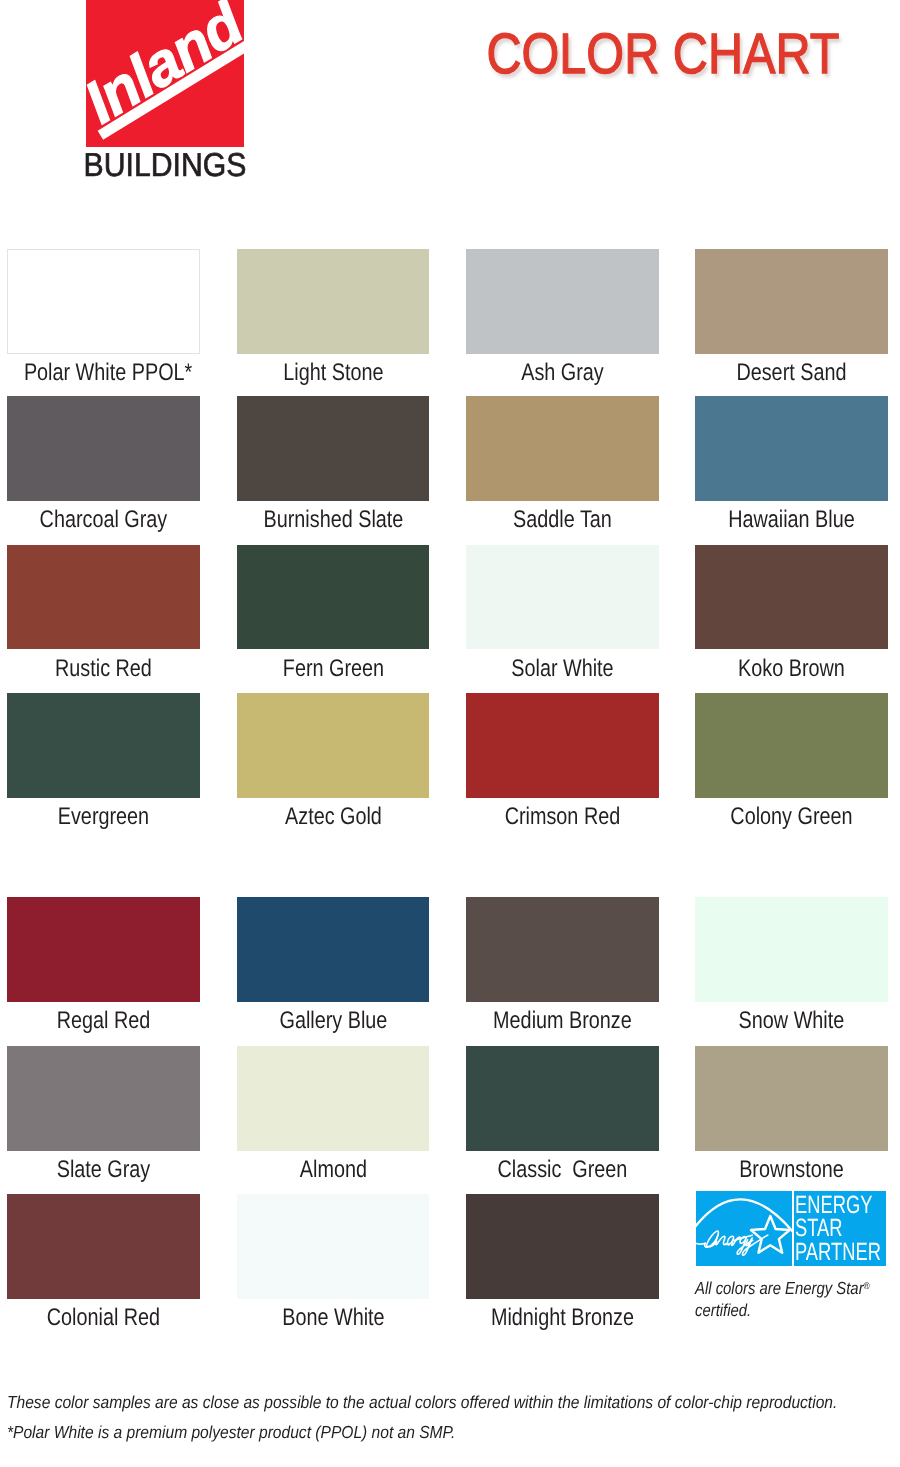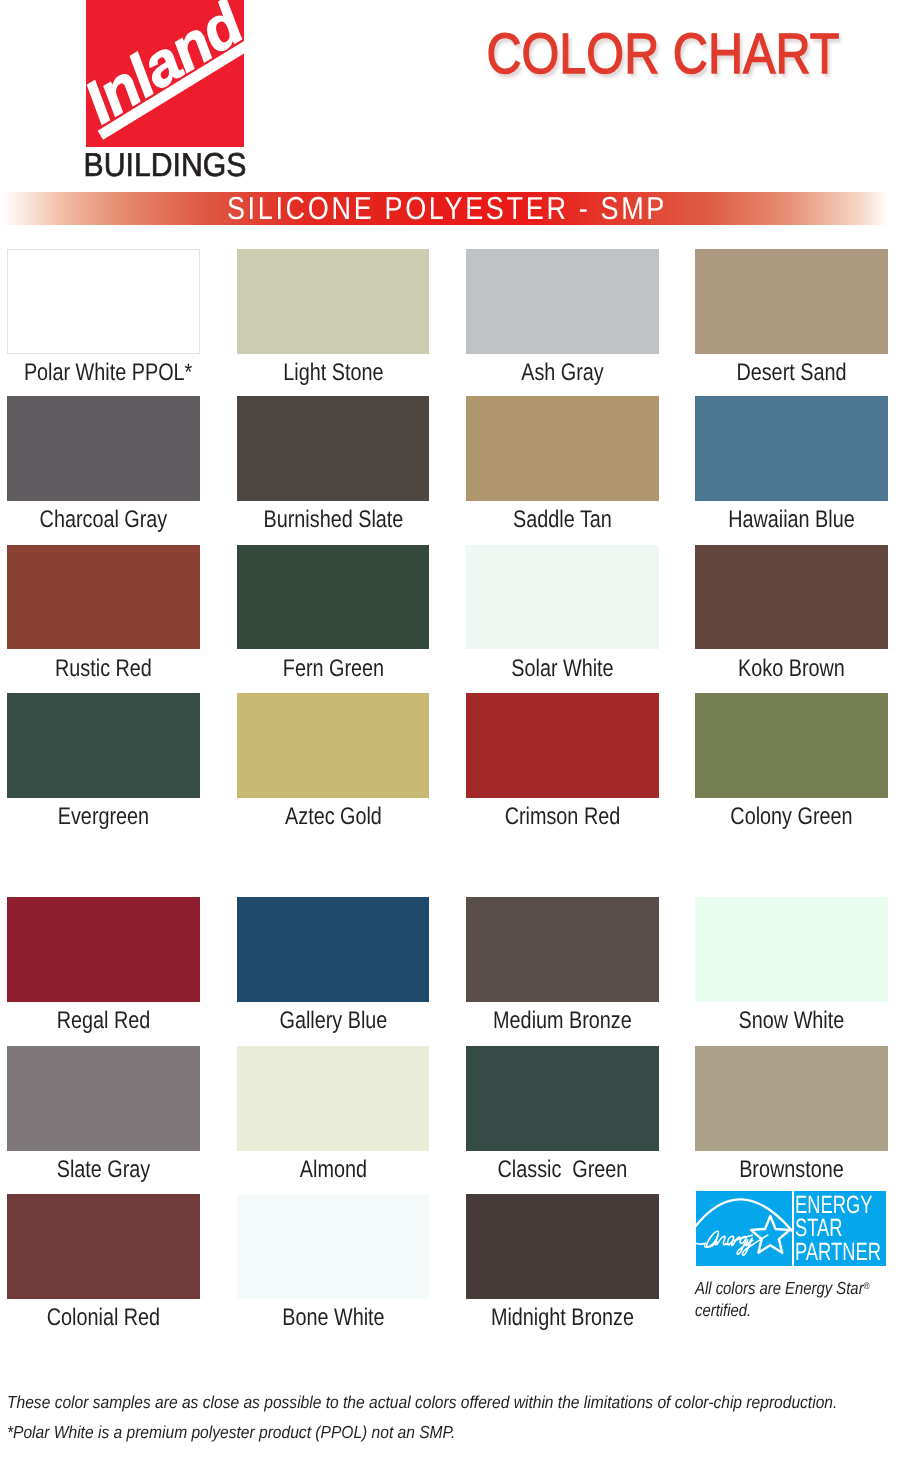--- a/index.html
+++ b/index.html
@@ -61,25 +61,20 @@
   <svg id="logo-word" viewBox="0 0 158 147" xmlns="http://www.w3.org/2000/svg">
     <g transform="rotate(-31.5 14 127)">
       <rect x="10" y="129" width="176" height="10.5" fill="#ffffff"></rect>
       <text x="16" y="126" font-family="Liberation Sans, sans-serif" font-size="60" font-weight="700" font-style="italic" fill="#ffffff" stroke="#ffffff" stroke-width="1.2" letter-spacing="-1">Inland</text>
     </g>
   </svg>
 </div>
 <div id="brand-name">BUILDINGS</div>
 <div id="chart-title">COLOR CHART</div>
 </div>
-    <div class="banner" style="top: 192px; background: linear-gradient(to right, rgb(255, 255, 255) 0px, rgb(252, 235, 227) 22px, rgb(242, 189, 167) 62px, rgb(229, 138, 109) 124px, rgb(223, 87, 68) 205px, rgb(226, 43, 34) 305px, rgb(232, 27, 24) 450px, rgb(232, 27, 24) 530px, rgb(223, 91, 68) 707px, rgb(230, 141, 114) 785px, rgb(247, 217, 201) 862px, rgb(255, 255, 255) 888px);">
-      <div class="banner-label ls-wide">
-        <span><span>SILICONE POLYESTER - SMP</span></span>
-      </div>
-    </div>
     <div class="swatch" style="left: 7.2px; top: 249.4px; background: rgb(255, 255, 255); box-shadow: rgb(227, 227, 227) 0px 0px 0px 1px inset;"></div>
     <div class="swatch-label" style="left: 7.2px; top: 361.2px;">Polar White PPOL*</div>
     <div class="swatch" style="left: 236.5px; top: 249.4px; background: rgb(204, 204, 177);"></div>
     <div class="swatch-label" style="left: 236.5px; top: 361.2px;">Light Stone</div>
     <div class="swatch" style="left: 465.8px; top: 249.4px; background: rgb(191, 195, 198);"></div>
     <div class="swatch-label" style="left: 465.8px; top: 361.2px;">Ash Gray</div>
     <div class="swatch" style="left: 695.1px; top: 249.4px; background: rgb(172, 153, 128);"></div>
     <div class="swatch-label" style="left: 695.1px; top: 361.2px;">Desert Sand</div>
     <div class="swatch" style="left: 7.2px; top: 396.3px; background: rgb(96, 91, 94);"></div>
     <div class="swatch-label" style="left: 7.2px; top: 508.1px;">Charcoal Gray</div>

